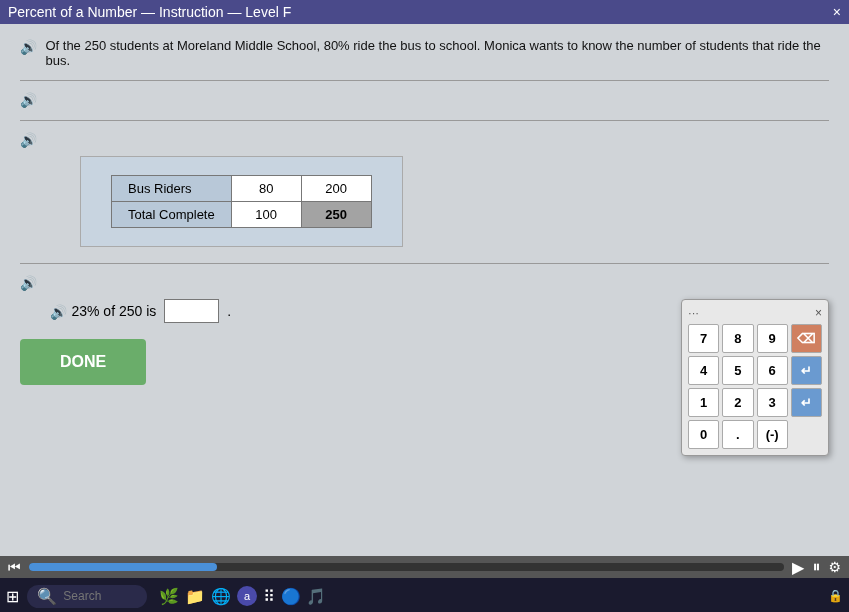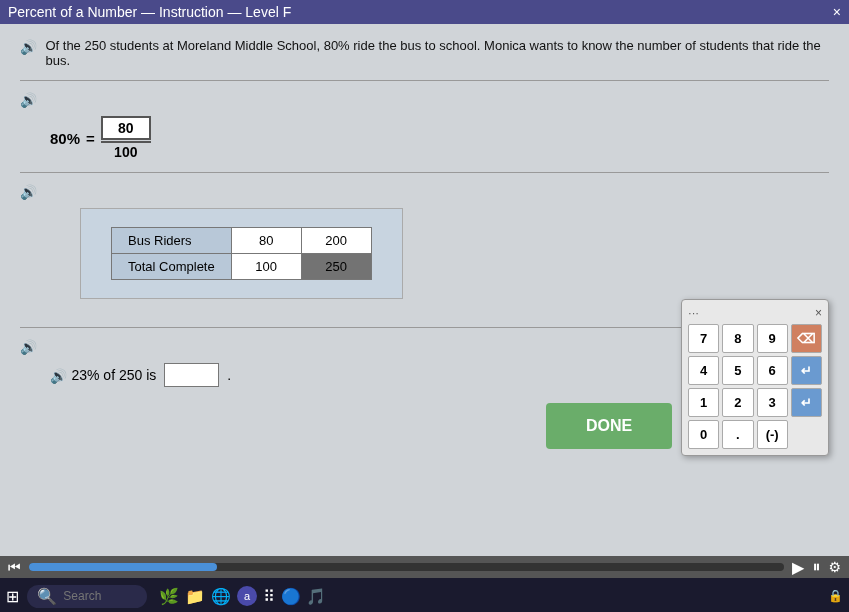--- a/index.html
+++ b/index.html
@@ -102,63 +102,63 @@
       text-align: center;
     }
 
     
     .table-container {
       background: #c8d4e0;
       border: 1px solid #aaa;
       padding: 18px 30px;
       display: inline-block;
       margin-left: 60px;
-      margin-bottom: 12px;
     }
 
     .ratio-table {
       border-collapse: collapse;
     }
     .ratio-table td {
       border: 1px solid #777;
       padding: 5px 16px;
       font-size: 13px;
       text-align: center;
       background: white;
       min-width: 70px;
     }
     .ratio-table td:first-child {
       background: #b8c8d8;
       font-weight: normal;
       text-align: left;
       min-width: 110px;
     }
     .ratio-table tr:nth-child(2) td:nth-child(3) {
-      background: #737373;
+      background: #a3a3a3;
+      font-weight: bold;
     }
 
     
     .completion-section {
       margin-bottom: 10px;
     }
 
     .inline-input {
       border: 1px solid #777;
       background: white;
       width: 55px;
       height: 24px;
       display: inline-block;
       vertical-align: middle;
       margin: 0 4px;
     }
 
     
     .buttons-row {
       display: flex;
-      justify-content: flex-end;
+      justify-content: space-between;
       gap: 14px;
       margin-top: 16px;
       position: relative;
       z-index: 1;
     }
 
     .btn-done {
       background: #6aad6a;
       color: white;
       border: none;
@@ -346,29 +346,20 @@
   <div class="problem-text section">
     <span class="speaker-icon">🔊</span>
     <span>Of the 250 students at Moreland Middle School, 80% ride the bus to school. Monica wants to know the number of students that ride the bus.</span>
   </div>
 
   <hr class="divider">
 
   <div class="section">
     <div class="section-label">
       <span class="speaker-icon">🔊</span>
-    </div>
-    <div class="fraction-container">
-      <span>80%</span>
-      <span>=</span>
-      <div class="fraction">
-        <div class="numerator">80</div>
-        <div class="fraction-line"></div>
-        <div class="denominator">100</div>
-      </div>
     </div>
   </div>
 
   <hr class="divider">
 
   <div class="section">
     <div class="section-label">
       <span class="speaker-icon">🔊</span>
     </div>
     <div class="table-container">

